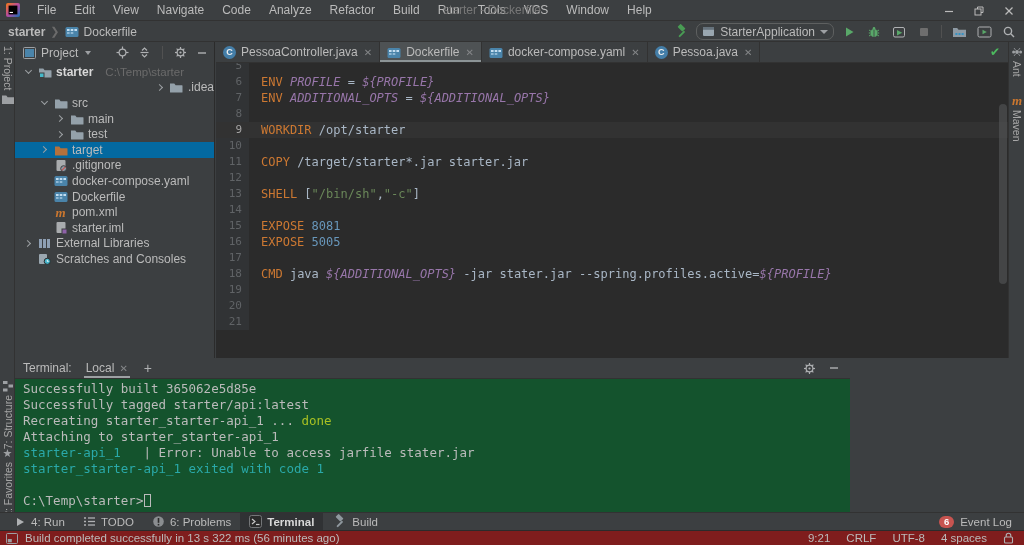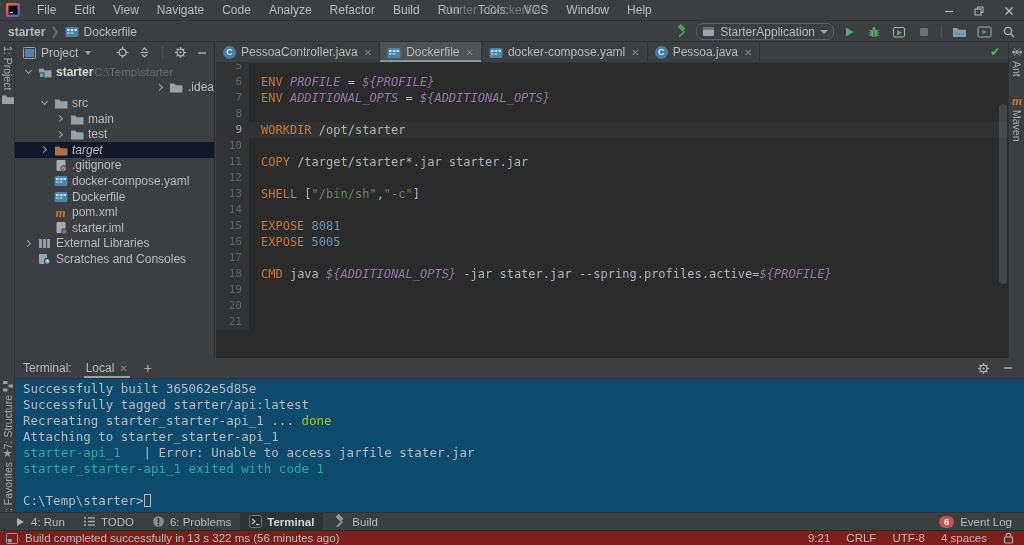--- a/index.html
+++ b/index.html
@@ -34,29 +34,29 @@
   .vtext{writing-mode:vertical-rl;white-space:nowrap;}
   .vtext-up{writing-mode:vertical-rl;transform:rotate(180deg);white-space:nowrap;}
 
   
   .project-panel{position:absolute;left:15px;top:42px;width:200px;height:316px;background:#3C3F41;border-right:1px solid #2B2B2B;}
   .pp-header{height:21px;display:flex;align-items:center;gap:5px;padding:0 6px 0 8px;font-size:12px;color:#BBBBBB;}
   .pp-caret{width:0;height:0;border-left:3.5px solid transparent;border-right:3.5px solid transparent;border-top:4px solid #9DA0A3;margin-left:2px;}
   .pp-tools{margin-left:auto;display:flex;align-items:center;gap:9px;}
   .tree{position:absolute;left:0;top:22px;right:0;}
   .tree-row{height:15.6px;display:flex;align-items:center;font-size:12px;color:#BBBBBB;white-space:nowrap;cursor:default;}
-  .tree-row.selected{background:#0f172a;font-style:italic;}
+  .tree-row.selected{background:#0369a1;}
   .tree-row.bold .tlabel{font-weight:bold;color:#D8D8D8;}
   .chev{width:15px;flex:0 0 15px;display:flex;align-items:center;justify-content:center;}
   .chev i{display:block;width:5px;height:5px;border-right:1.4px solid #9DA0A3;border-bottom:1.4px solid #9DA0A3;}
   .chev.right i{transform:rotate(-45deg);margin-left:-2px;}
   .chev.down i{transform:rotate(45deg);margin-top:-2px;}
   .ticon{width:17px;flex:0 0 17px;display:flex;align-items:center;justify-content:center;}
   .tlabel{margin-left:3px;}
-  .tsuffix{color:#6B6B6B;margin-left:1px;font-size:11.5px;}
+  .tsuffix{color:#6B6B6B;margin-left:12px;font-size:11.5px;}
 
   
   .editor{position:absolute;left:216px;top:42px;width:792px;height:316px;background:#2B2B2B;}
   .tabbar{position:absolute;left:0;top:0;right:0;height:21px;background:#3C3F41;border-bottom:1px solid #323232;display:flex;}
   .tab{display:flex;align-items:center;gap:5px;padding:0 7px;font-size:12px;color:#BBBBBB;border-right:1px solid #323232;position:relative;cursor:default;}
   .tab.active{background:#4E5254;}
   .tab.active::after{content:"";position:absolute;left:0;right:0;bottom:0;height:2px;background:#8C9496;}
   .tab .close{color:#848688;font-size:10px;margin-left:1px;}
   .editor-body{position:absolute;left:0;top:21px;right:0;bottom:0;overflow:hidden;font-family:"DejaVu Sans Mono",monospace;font-size:12px;}
   .lines{margin-top:-5px;}
@@ -71,21 +71,21 @@
   .tok-n{color:#6897BB;text-align:right;}
   .tok-t{color:#A9B7C6;}
   .insp-check{position:absolute;top:3px;right:8px;color:#4DBB5F;font-size:12px;}
   .ed-scrollbar{position:absolute;right:1px;top:62px;width:8px;height:180px;background:#595B5D;opacity:.55;border-radius:4px;}
 
   
   .right-stripe{position:absolute;left:1008px;top:42px;width:16px;height:316px;background:#3C3F41;border-left:1px solid #323232;}
   .rs-btn{position:absolute;left:0;width:16px;display:flex;flex-direction:column;align-items:center;gap:3px;font-size:10.5px;color:#A7A7A7;}
 
   
-  .terminal{position:absolute;left:15px;top:358px;width:1009px;height:154px;background:#0c4a6e;}
+  .terminal{position:absolute;left:15px;top:358px;width:835px;height:154px;background:#14532d;}
   .term-header{height:21px;background:#3C3F41;border-bottom:1px solid #323232;display:flex;align-items:center;padding-left:8px;font-size:12px;color:#BBBBBB;}
   .term-tab{margin-left:12px;height:100%;display:flex;align-items:center;gap:5px;position:relative;padding:0 2px;}
   .term-tab::after{content:"";position:absolute;left:0;right:0;bottom:0;height:2px;background:#9DA0A3;}
   .term-tab .close{color:#848688;font-size:10px;}
   .term-plus{margin-left:14px;color:#AFB1B3;font-size:14px;}
   .term-tools{margin-left:auto;display:flex;align-items:center;gap:12px;padding-right:10px;}
   .console{padding:2px 0 0 8px;font-family:"DejaVu Sans Mono",monospace;font-size:12.5px;line-height:16px;color:#BBBBBB;}
   .term-line{min-height:16px;white-space:pre;}
   .t-d{color:#BBBBBB;}
   .t-c{color:#2AA9A9;}

